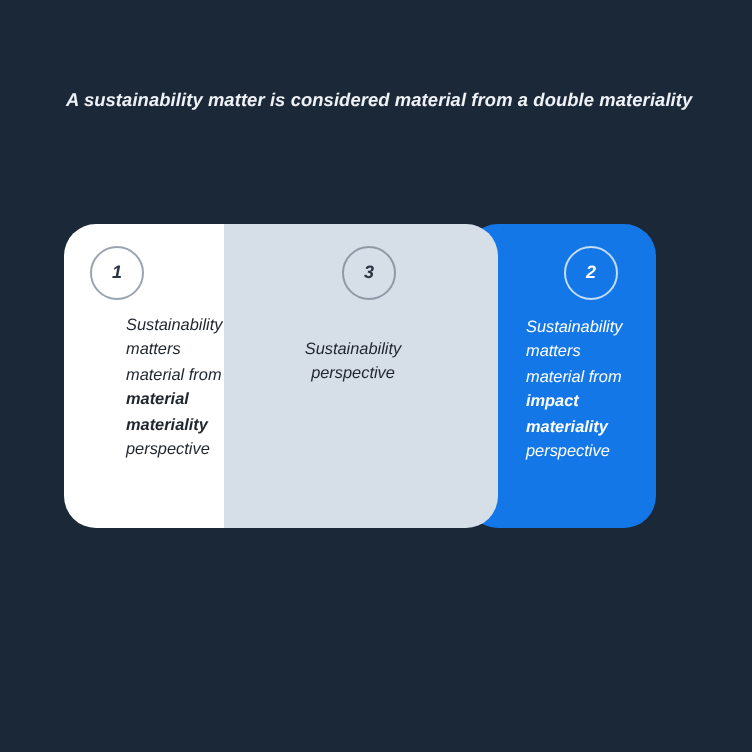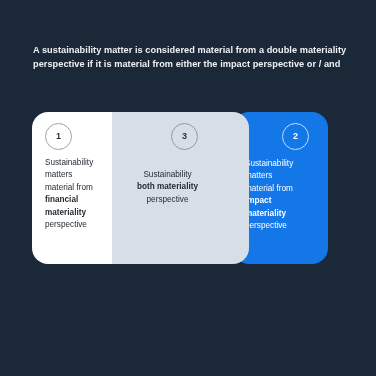--- a/index.html
+++ b/index.html
@@ -12,20 +12,21 @@
     background: #1b2837;
     font-family: "Liberation Sans", sans-serif;
     -webkit-font-smoothing: antialiased;
     overflow: hidden;
   }
   #stage {
     position: relative;
     width: 376px;
     height: 264px;
     background: #1b2837;
+    font-style: italic;
   }
 
   
   #intro {
     position: absolute;
     left: 33px;
     top: 44px;
     width: 310px;
     font-size: 9.2px;
     line-height: 13.6px;
@@ -99,21 +100,21 @@
   }
 
   
   .card-text {
     position: absolute;
     top: 45px;
     font-size: 8.2px;
     line-height: 12.4px;
     color: #1f262e;
   }
-  .card-text .ln { display: block; white-space: nowrap; }
+  .card-text .ln { display: block; white-space: nowrap; margin-left: 18px; }
   .card-text .b { font-weight: bold; }
 
   .card-1 .card-text {
     left: 13px;
     right: 6px;
     text-align: left;
   }
   .card-3 .card-text {
     left: 0;
     right: 10px;
@@ -128,46 +129,44 @@
     color: #ffffff;
   }
 </style>
 </head>
 <body>
 
 <div id="stage">
 
   <div id="intro">
     <span class="ln">A sustainability matter is considered material from a double materiality</span>
-    <span class="ln">perspective if it is material from either the impact perspective or / and</span>
   </div>
 
   <div id="strip">
 
     <div class="card card-1">
       <div class="badge">
         <span>1</span>
       </div>
       <div class="card-text">
         <span class="ln">Sustainability</span>
         <span class="ln">matters</span>
         <span class="ln">material from</span>
-        <span class="ln b">financial</span>
+        <span class="ln b">material</span>
         <span class="ln b">materiality</span>
         <span class="ln">perspective</span>
       </div>
     </div>
 
     <div class="card card-3">
       <div class="badge">
         <span>3</span>
       </div>
       <div class="card-text">
         <span class="ln">Sustainability</span>
-        <span class="ln b">both materiality</span>
         <span class="ln">perspective</span>
       </div>
     </div>
 
     <div class="card card-2">
       <div class="badge">
         <span>2</span>
       </div>
       <div class="card-text">
         <span class="ln">Sustainability</span>

